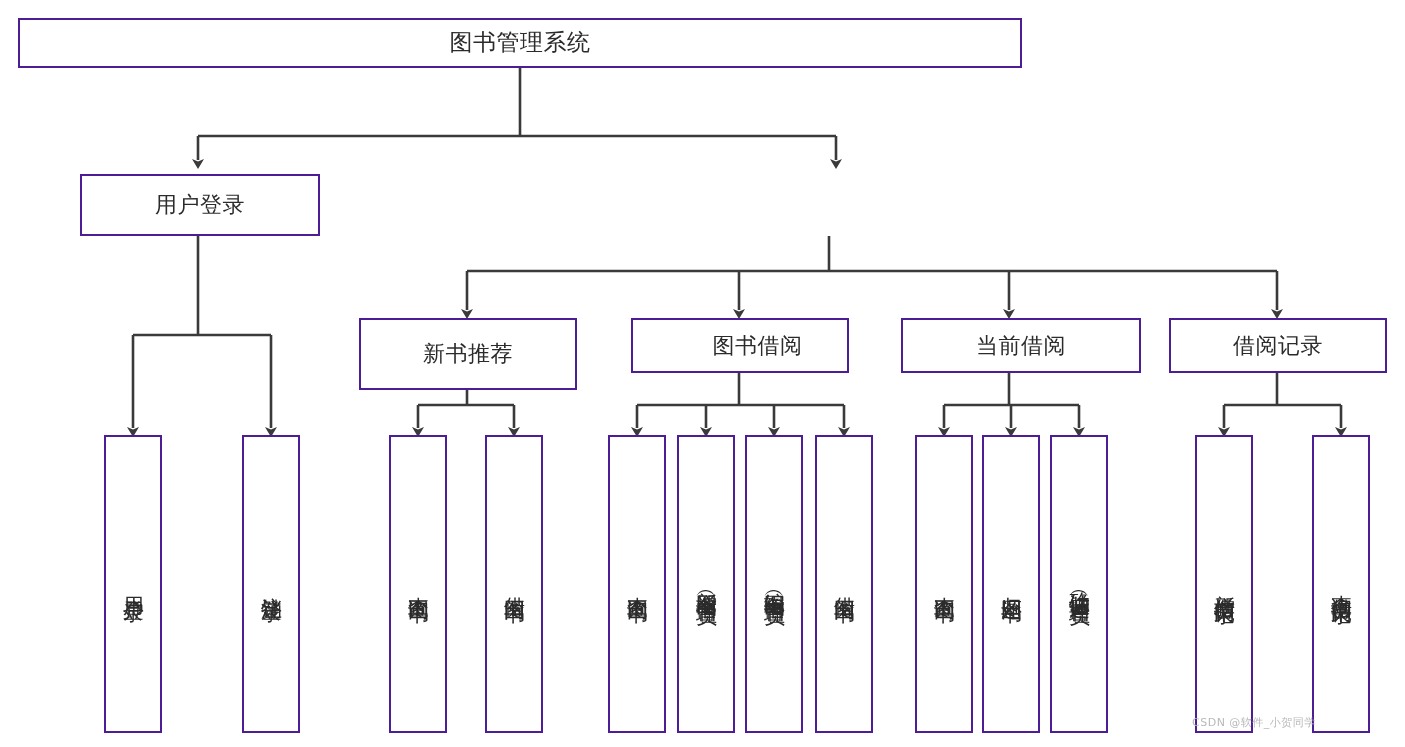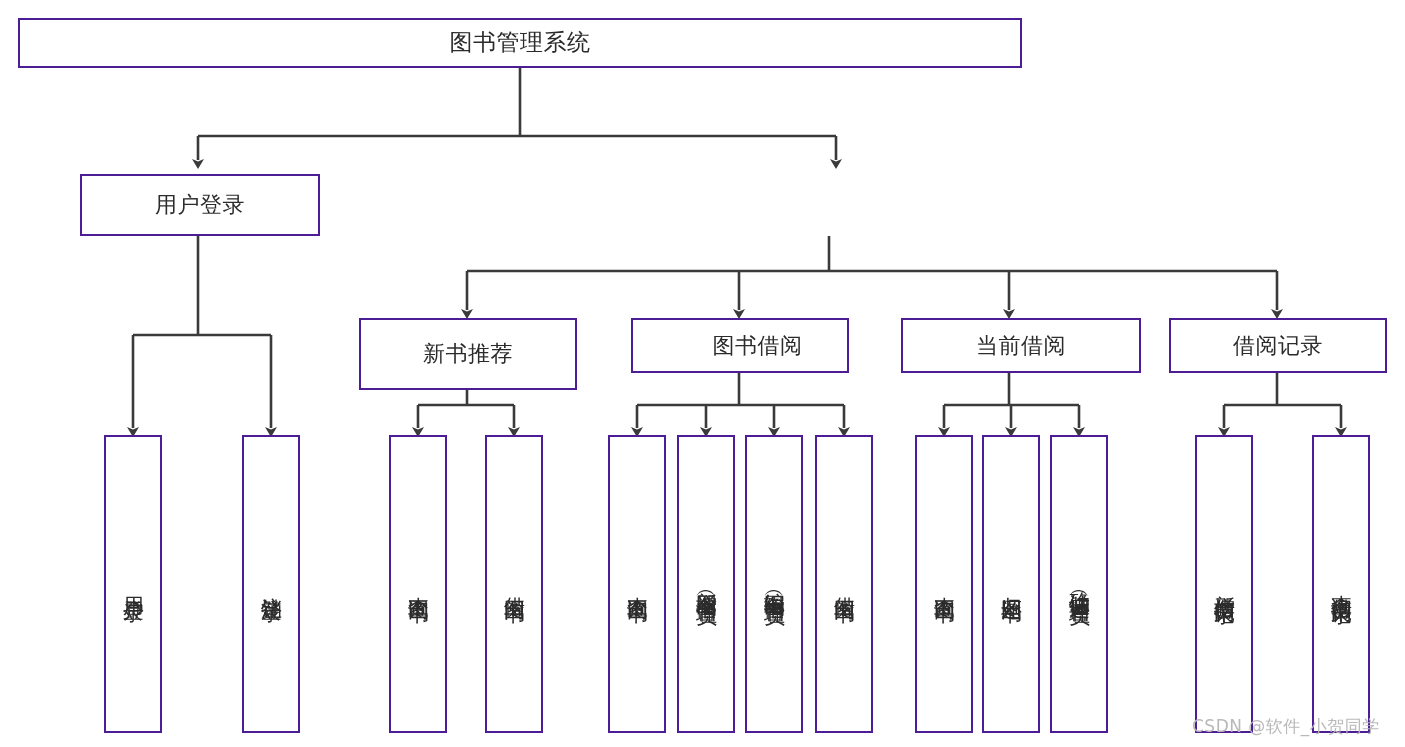--- a/index.html
+++ b/index.html
@@ -54,21 +54,21 @@
     writing-mode: vertical-rl;
     text-orientation: upright;
     font-size: 21px;
     letter-spacing: 2px;
     line-height: 1;
   }
   #root-node .label { font-size: 23px; }
   .watermark {
     position: absolute;
     color: #b9b9b9;
-    font-size: 17px;
+    font-size: 11px;
     white-space: nowrap;
     letter-spacing: 0.5px;
   }
 </style>
 </head>
 <body>
 
 <div id="canvas">
 
   <svg class="edges" viewBox="0 0 1405 747">

